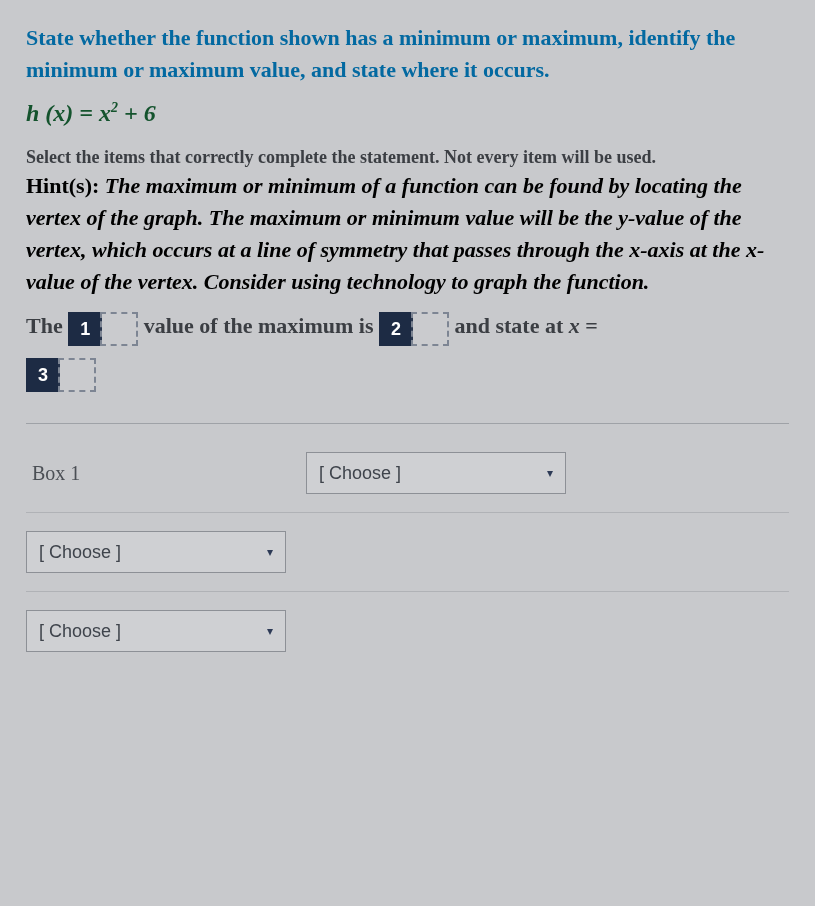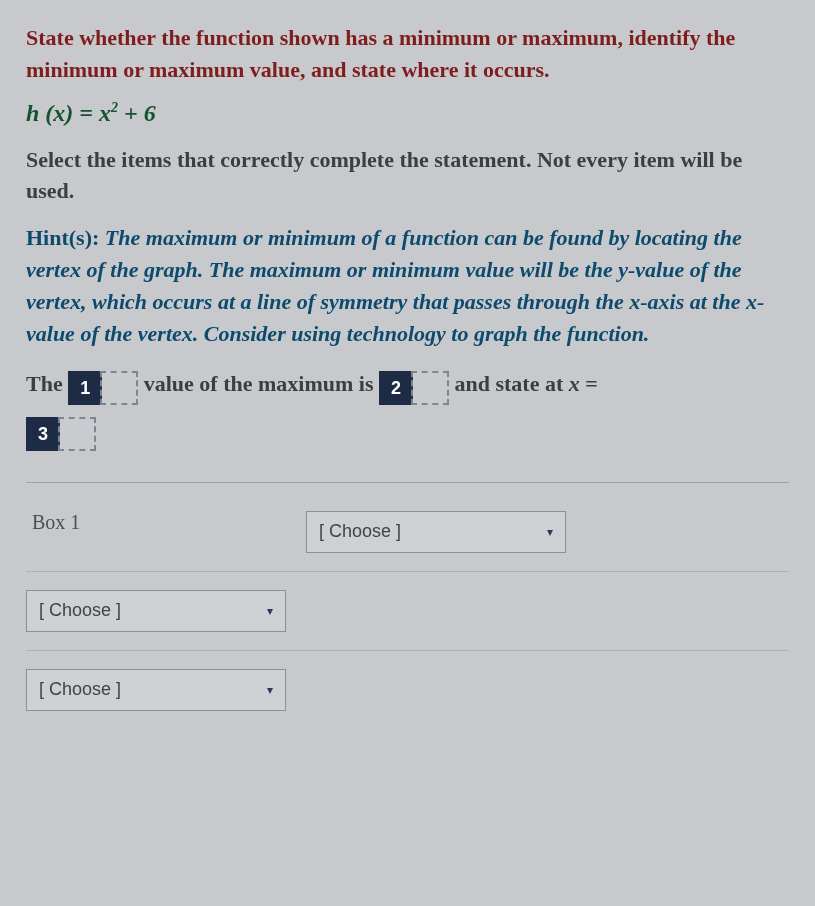--- a/index.html
+++ b/index.html
@@ -10,45 +10,44 @@
     font-family: Georgia, 'Times New Roman', serif;
     color: #3a3d42;
     padding: 22px 26px;
     overflow: hidden;
   }
   .question-text {
     font-size: 22px;
     line-height: 1.45;
     font-weight: 600;
     margin-bottom: 14px;
-    color: #7f1d1d;
+    color: #0369a1;
   }
   .equation {
     font-size: 24px;
     font-weight: 600;
     font-style: italic;
     margin: 10px 0 18px 0;
     color: #14532d;
   }
   .equation .fn { font-style: italic; }
   .equation sup { font-size: 14px; vertical-align: super; }
   .instruction {
-    font-size: 22px;
+    font-size: 18px;
     line-height: 1.4;
     font-weight: 600;
-    margin-bottom: 16px;
     color: #3b3e43;
   }
   .hint {
     font-size: 22px;
     line-height: 1.45;
     font-style: italic;
     font-weight: 600;
-    margin-bottom: 12px;
-    color: #0c4a6e;
+    margin-bottom: 6px;
+    color: #000000;
   }
   .hint .hint-label { font-weight: 700; font-style: normal; }
   .sentence {
     font-size: 22px;
     line-height: 2.0;
     font-weight: 600;
     color: #3b3e43;
     margin-bottom: 28px;
   }
   .blank-group {
@@ -78,21 +77,21 @@
     vertical-align: middle;
     margin-left: -2px;
   }
   .var { font-style: italic; }
   .answer-area {
     border-top: 1px solid #9fa2a7;
     padding-top: 10px;
   }
   .answer-row {
     display: flex;
-    align-items: flex-start;
+    align-items: center;
     padding: 18px 0;
     border-bottom: 1px solid #b0b2b6;
   }
   .answer-row:last-child { border-bottom: none; }
   .row-label {
     width: 280px;
     font-size: 20px;
     color: #4b4f55;
     font-weight: 500;
     padding-left: 6px;

